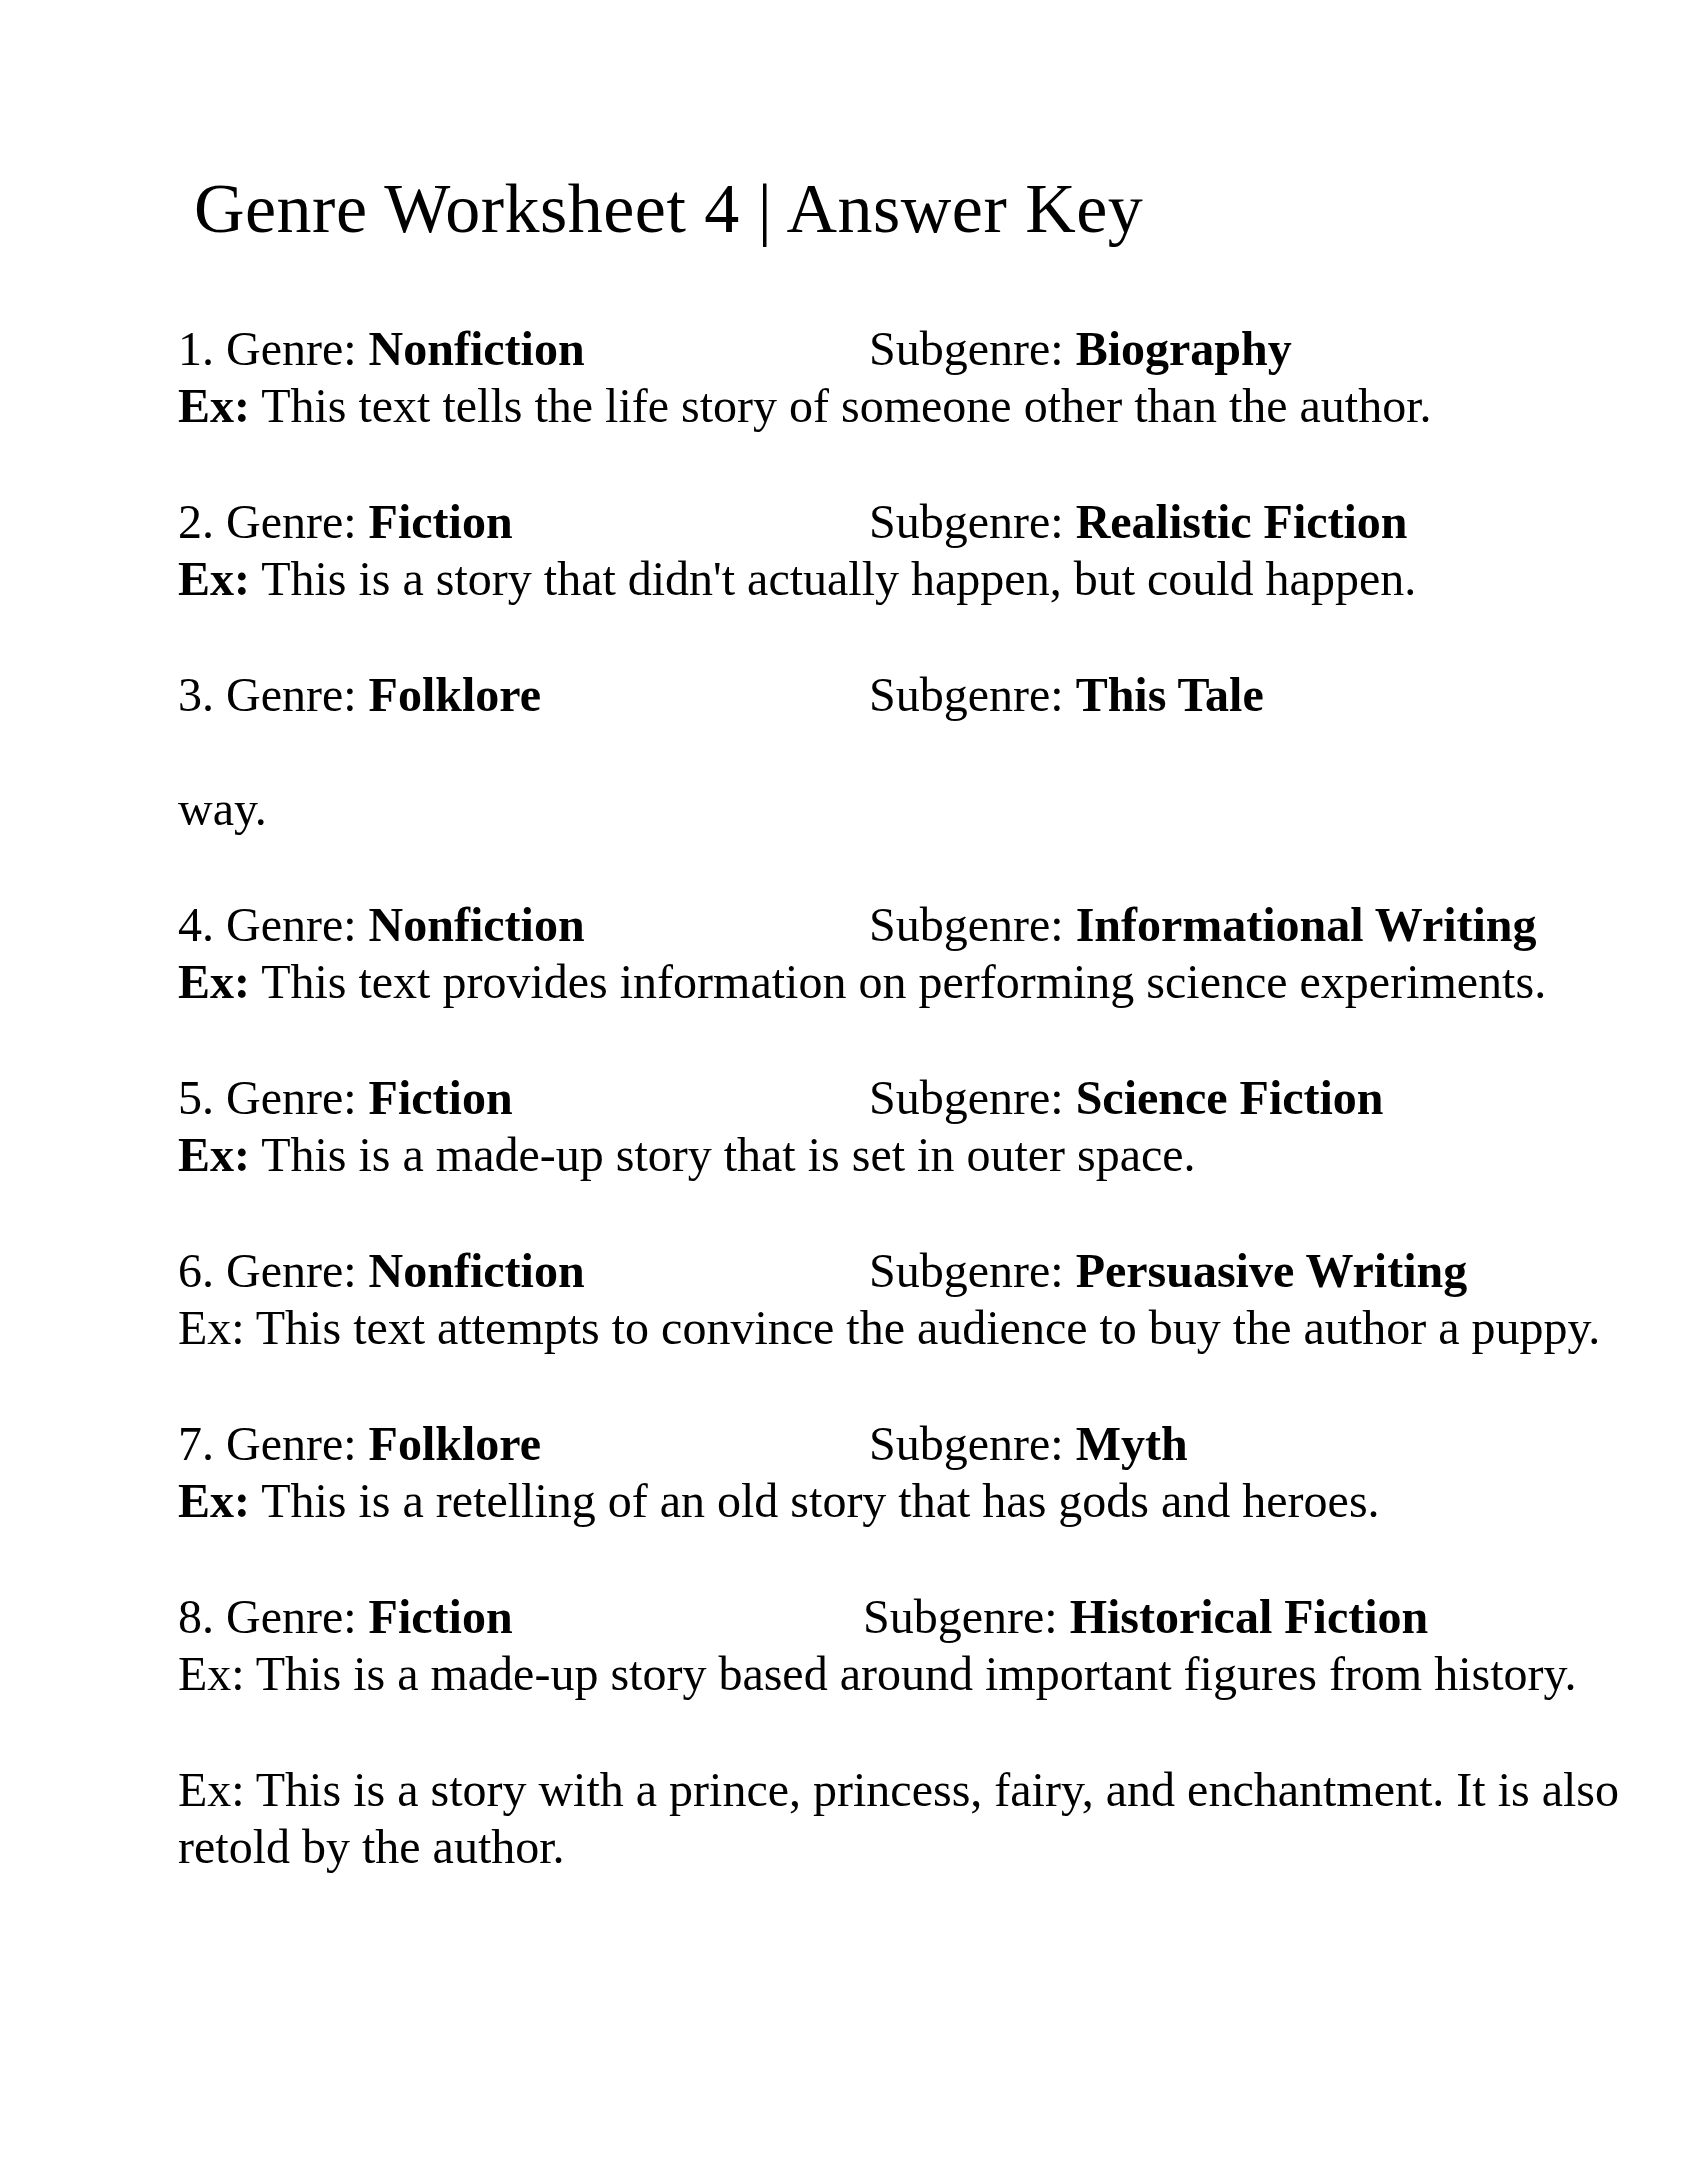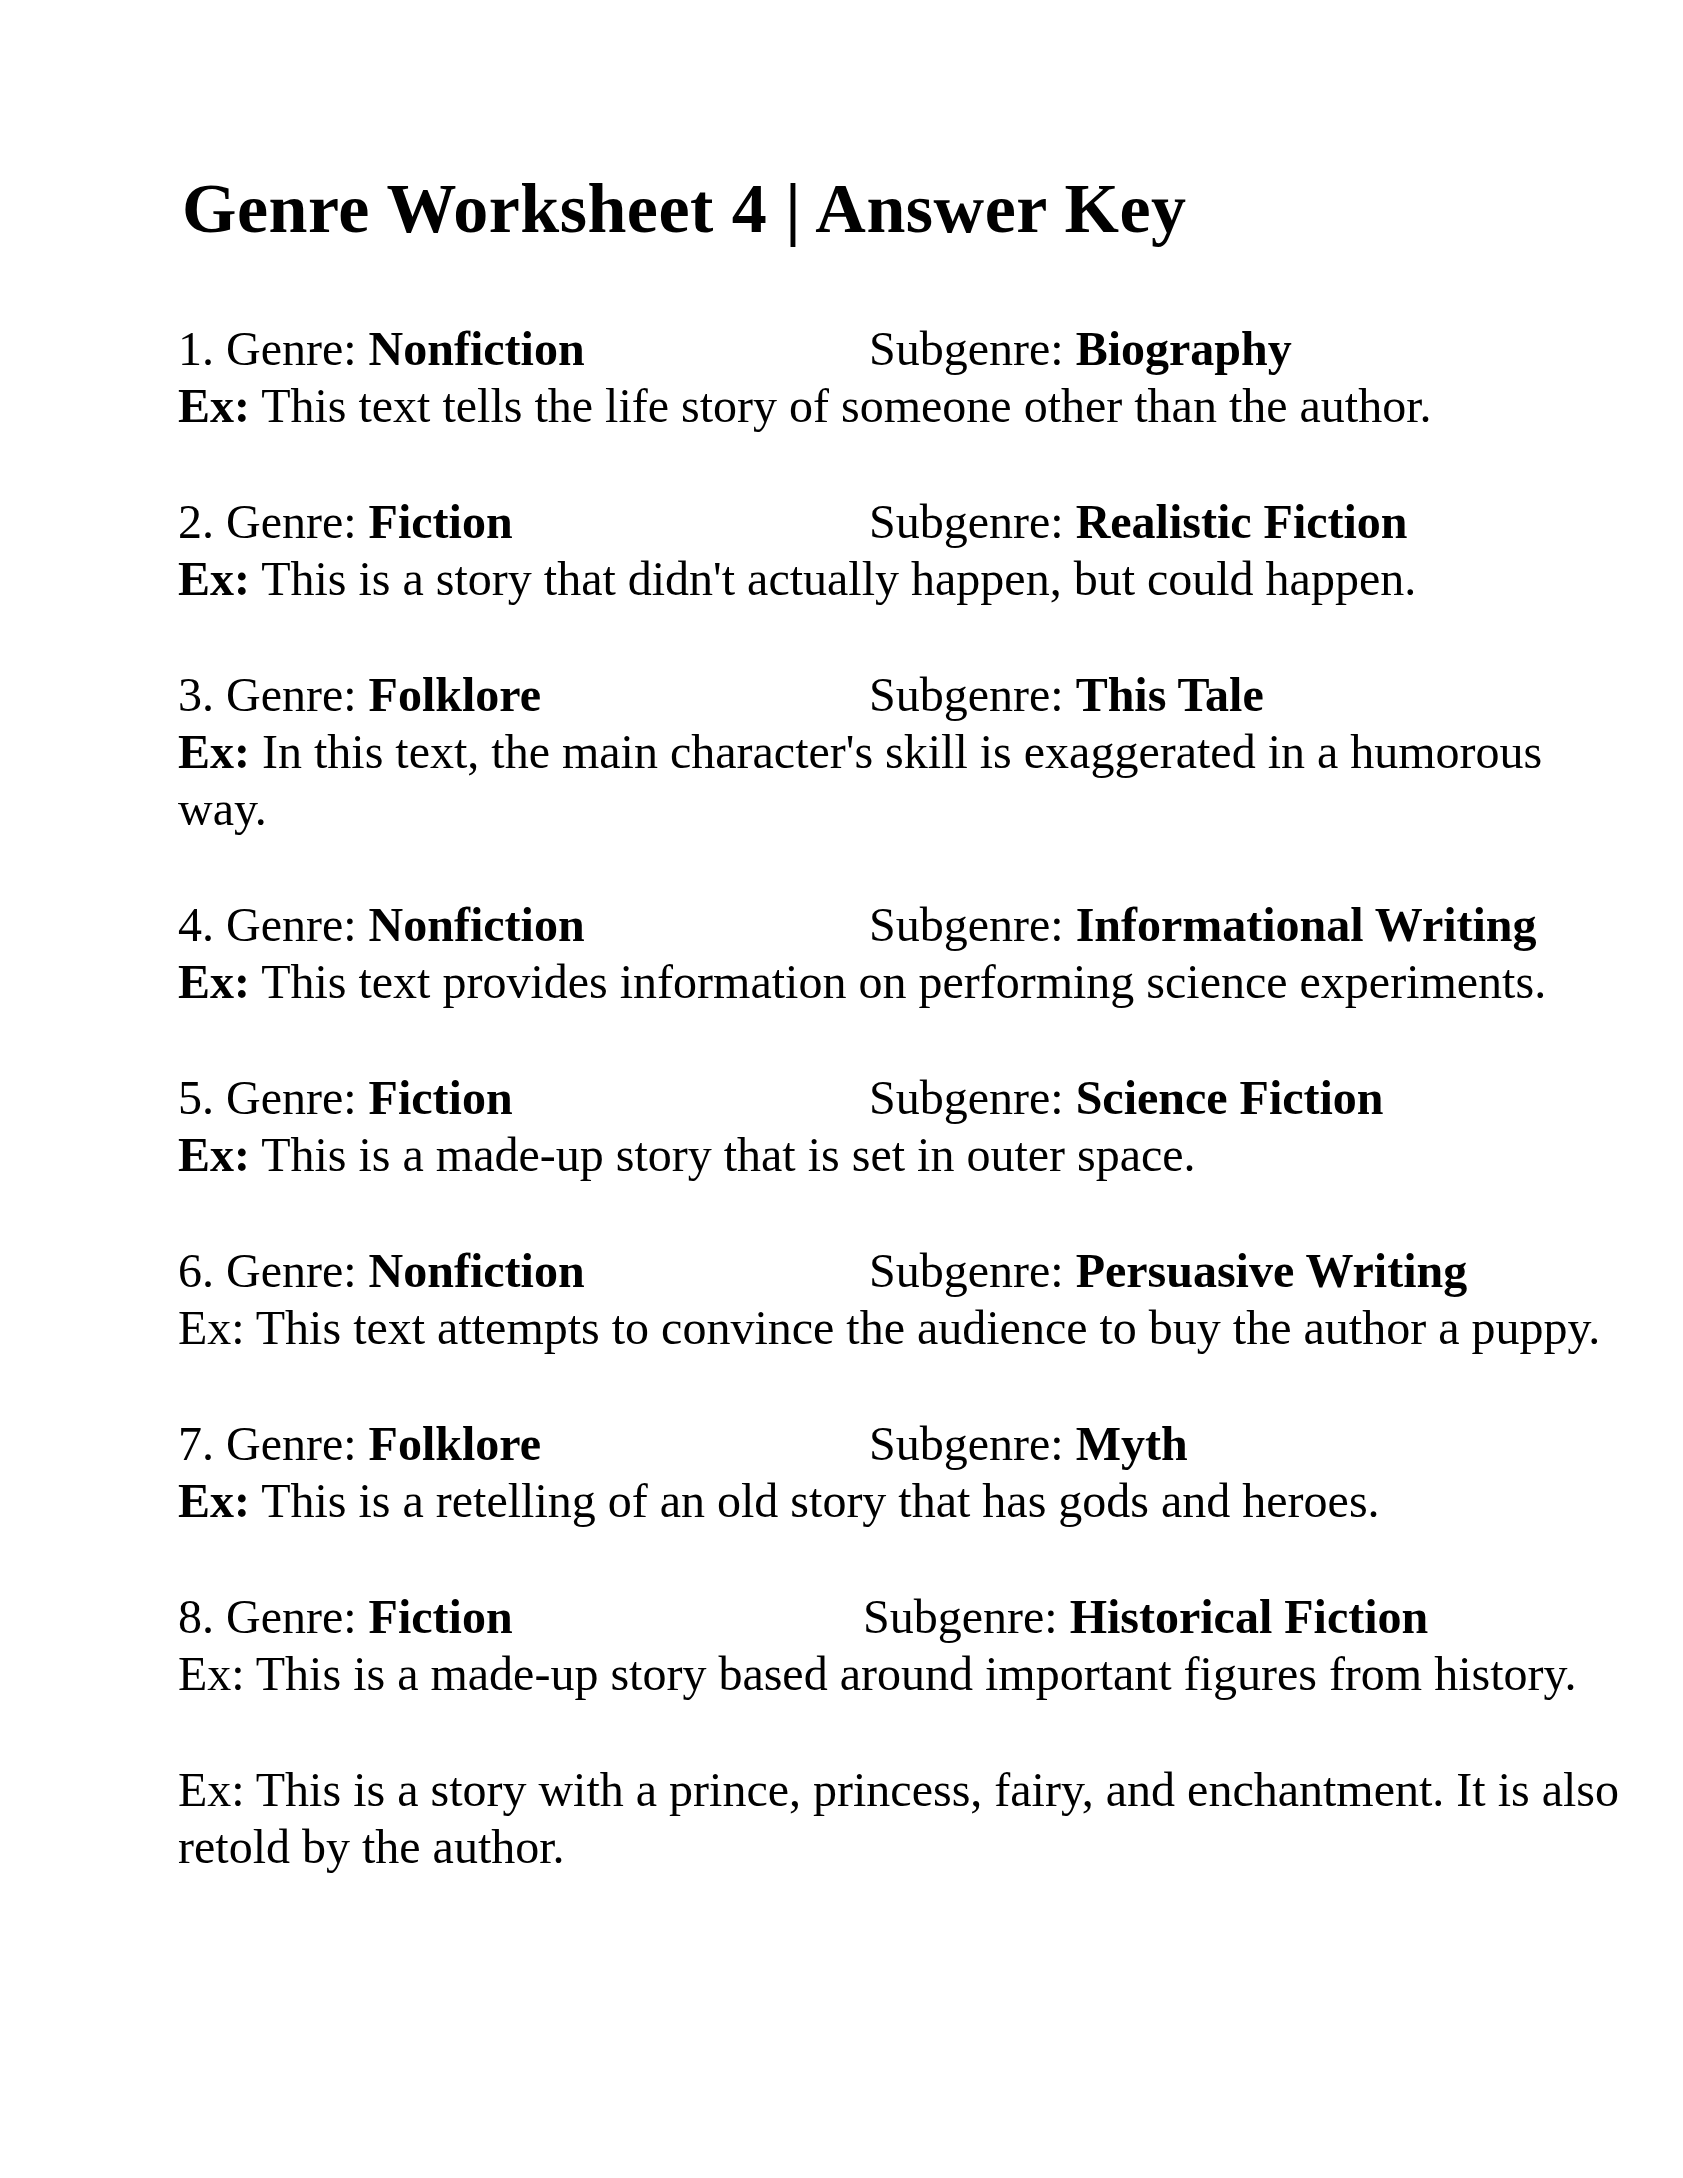--- a/index.html
+++ b/index.html
@@ -14,22 +14,22 @@
     box-sizing: border-box;
     background: #ffffff;
     color: #000000;
     font-family: "Liberation Serif", serif;
     padding: 168px 119px 0 178px;
     overflow: hidden;
   }
   .doc-title {
     font-size: 70px;
     line-height: 81px;
-    font-weight: bold;
-    margin: 0 0 71px 4px;
+    font-weight: normal;
+    margin: 0 0 71px 16px;
     letter-spacing: 0.5px;
   }
   .item {
     font-size: 48px;
     line-height: 57px;
     margin: 0 0 59px 0;
   }
   .genre-line {
     position: relative;
     white-space: nowrap;
@@ -82,21 +82,21 @@
   </div>
 
   <div class="item">
     <div class="genre-line">
       <span>3.</span>
       <span>Genre:</span>
       <span class="bold">Folklore</span>
       <span class="subgenre-group"><span>Subgenre:</span> <span class="bold">This Tale</span></span>
     </div>
     <div class="ex">
-      <span class="line"><span class="bold">Ex:</span> <span>In this text, the main character's skill is exaggerated in a humorous</span></span><br>
+      <br>
       <span class="line">way.</span>
     </div>
   </div>
 
   <div class="item">
     <div class="genre-line">
       <span>4.</span>
       <span>Genre:</span>
       <span class="bold">Nonfiction</span>
       <span class="subgenre-group"><span>Subgenre:</span> <span class="bold">Informational Writing</span></span>

